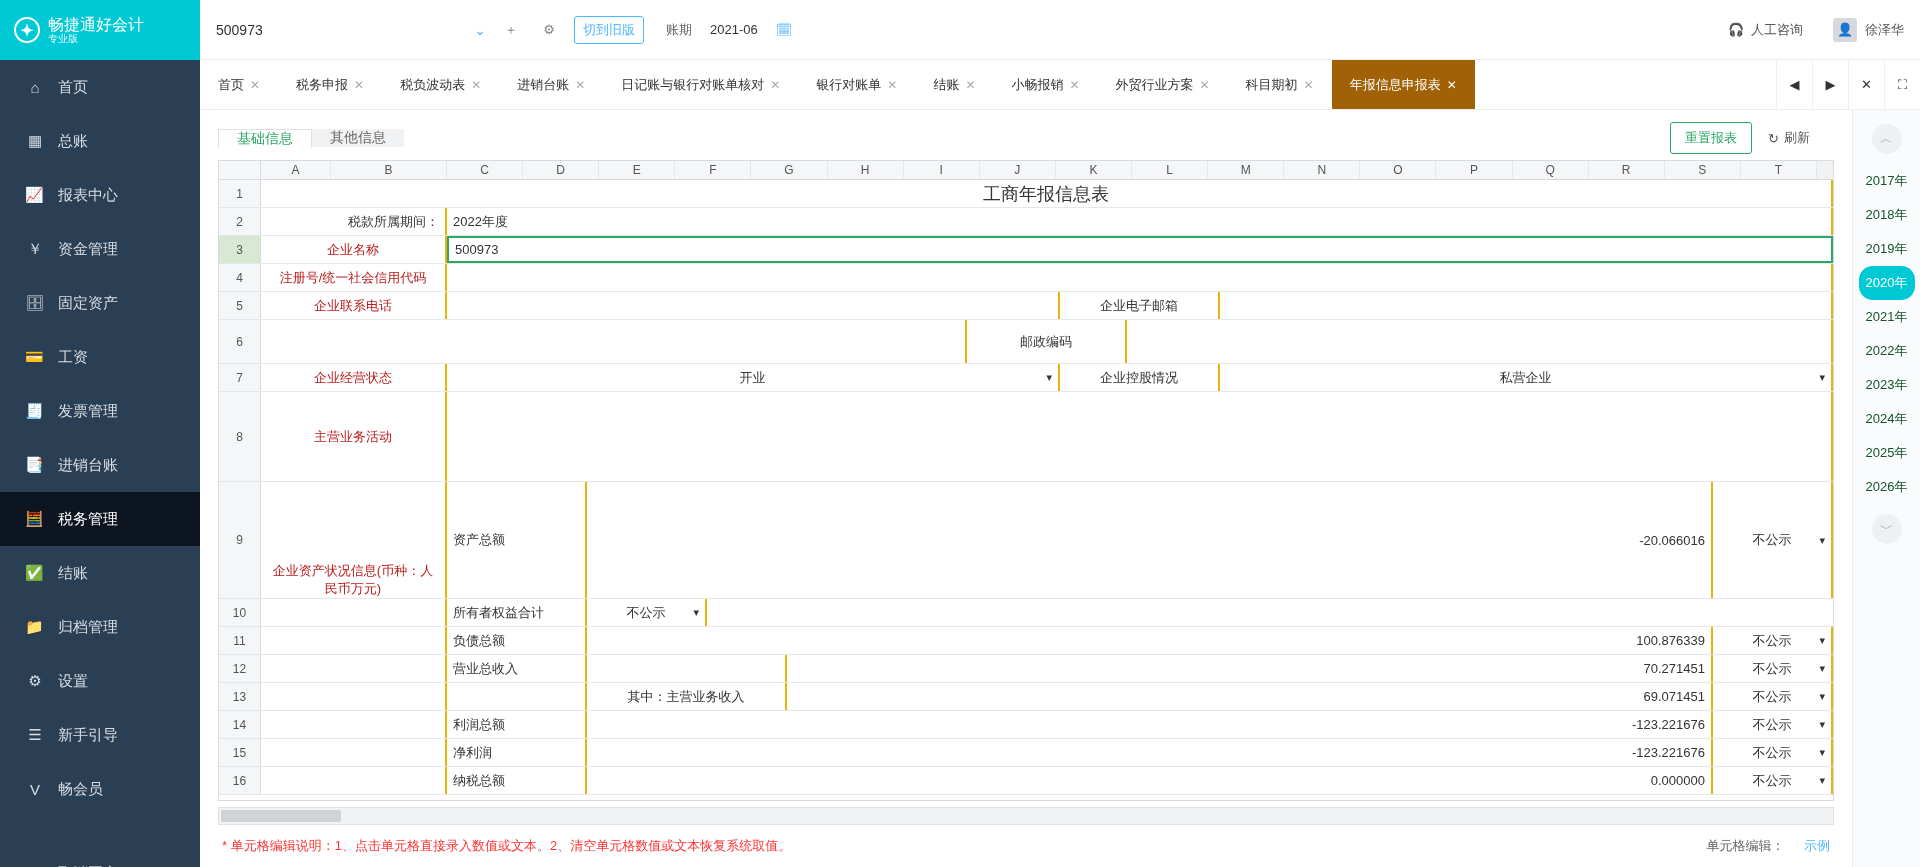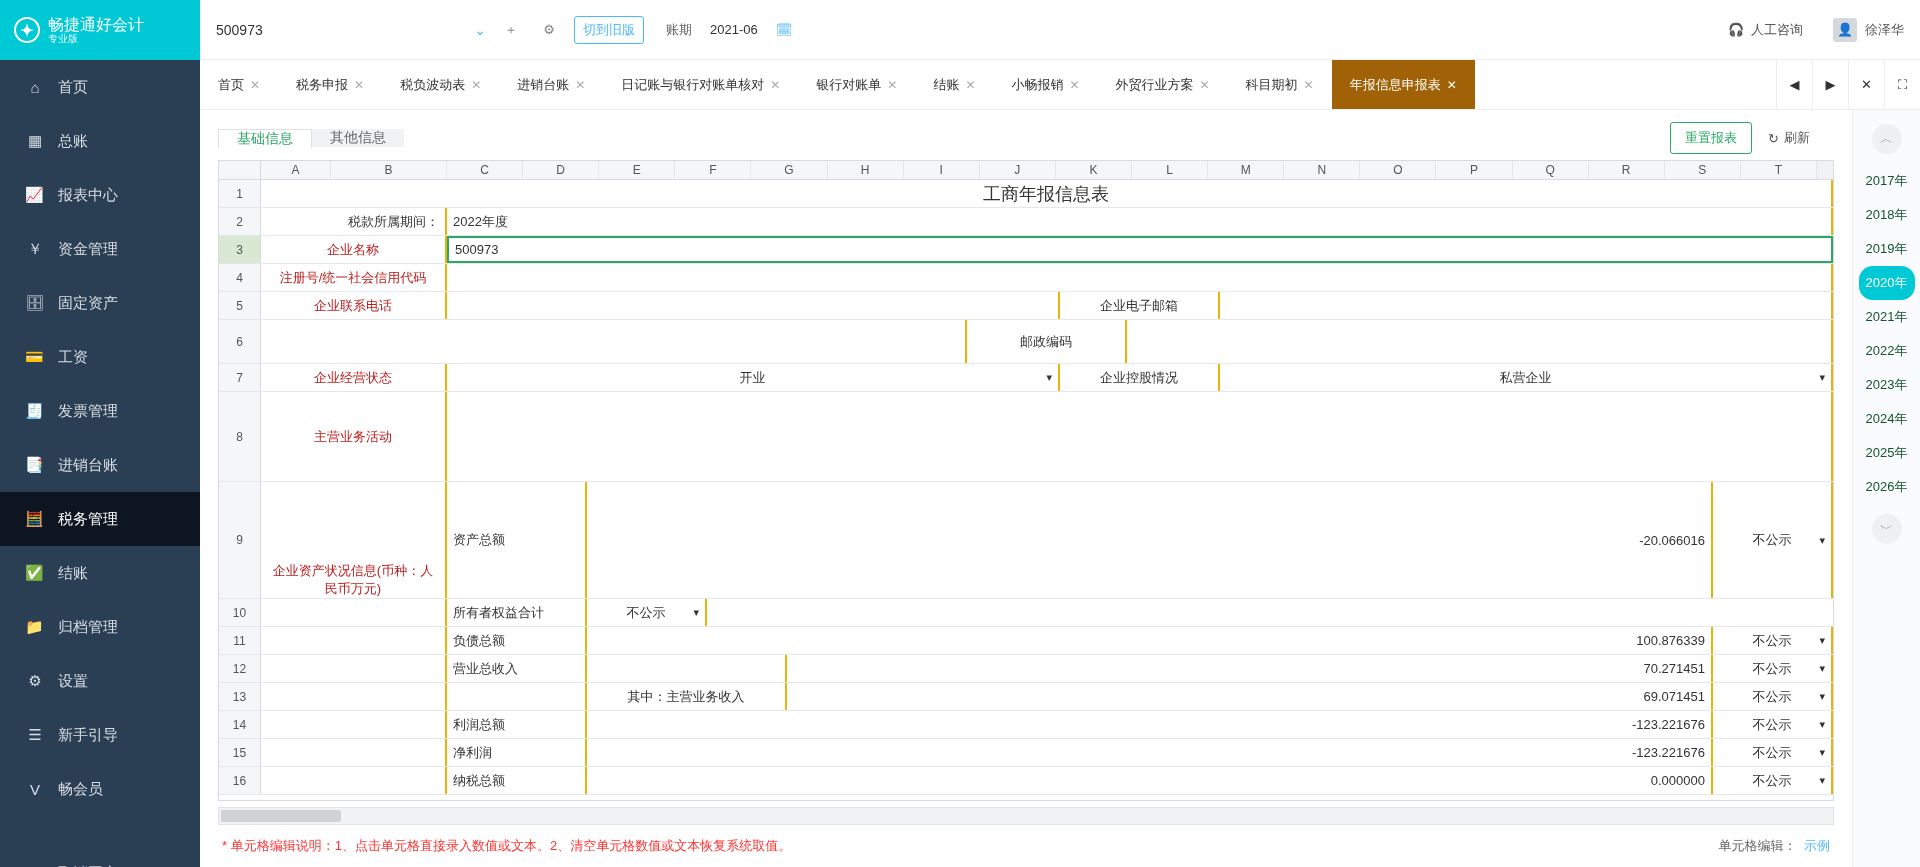--- a/index.html
+++ b/index.html
@@ -59,21 +59,21 @@
 .merge-ab { width: 186px; }
 .val-cell { flex: 1; }
 .input-cell { flex: 1; border: 2px solid #2aa864; padding: 2px 6px; }
 .num-cell { justify-content: flex-end; }
 .dd-cell { position: relative; }
 .dd-cell::after { content: "▾"; position: absolute; right: 6px; color: #333; font-size: 11px; }
 .c-col { width: 140px; }
 .half { flex: 1; }
 .footer-note { padding: 12px 22px; color: #f33; font-size: 13px; display: flex; align-items: center; }
 .footer-right { margin-left: auto; color: #666; }
-.footer-right a { color: #4db8ff; margin-left: 4px; text-decoration: none; }
+.footer-right a { color: #4db8ff; margin-left: 16px; text-decoration: none; }
 .year-rail { width: 68px; background: #fafbfc; border-left: 1px solid #eee; display: flex; flex-direction: column; align-items: center; padding-top: 14px; gap: 2px; }
 .rail-chev { width: 30px; height: 30px; border-radius: 50%; background: #eef0f2; color: #9aa0a6; display: flex; align-items: center; justify-content: center; cursor: pointer; margin-bottom: 8px; }
 .year-pill { width: 56px; text-align: center; padding: 8px 0; color: #14532d; cursor: pointer; border-radius: 14px; font-size: 13px; }
 .year-pill.active { background: #00C9D6; color: #fff; }
 .scroll-track { width: 16px; background: #f1f2f3; }
 .hscroll { height: 18px; margin: 6px 18px 0 18px; background: #f1f2f3; border: 1px solid #e0e3e6; position: relative; }
 .hthumb { position: absolute; left: 2px; top: 2px; height: 12px; width: 120px; background: #cfd3d8; border-radius: 2px; }
 </style>
 </head>
 <body>

